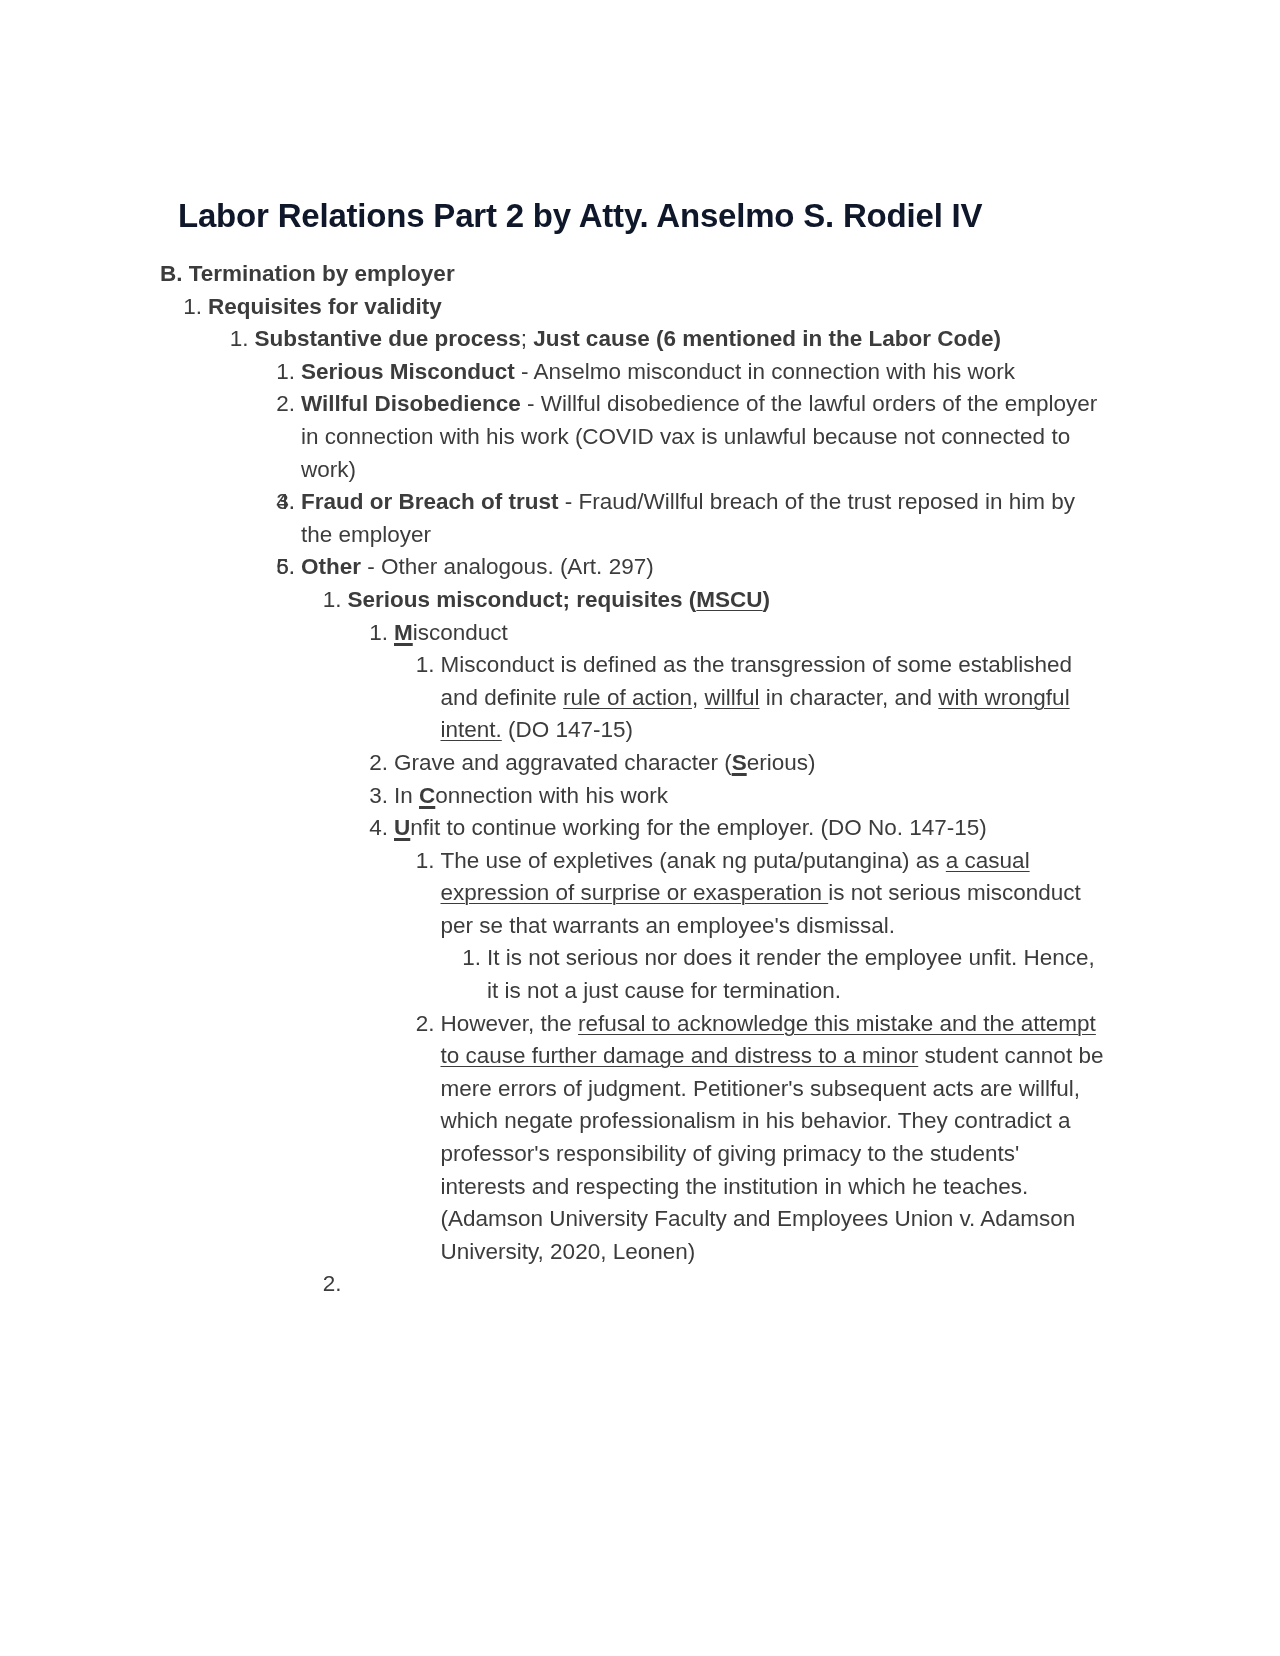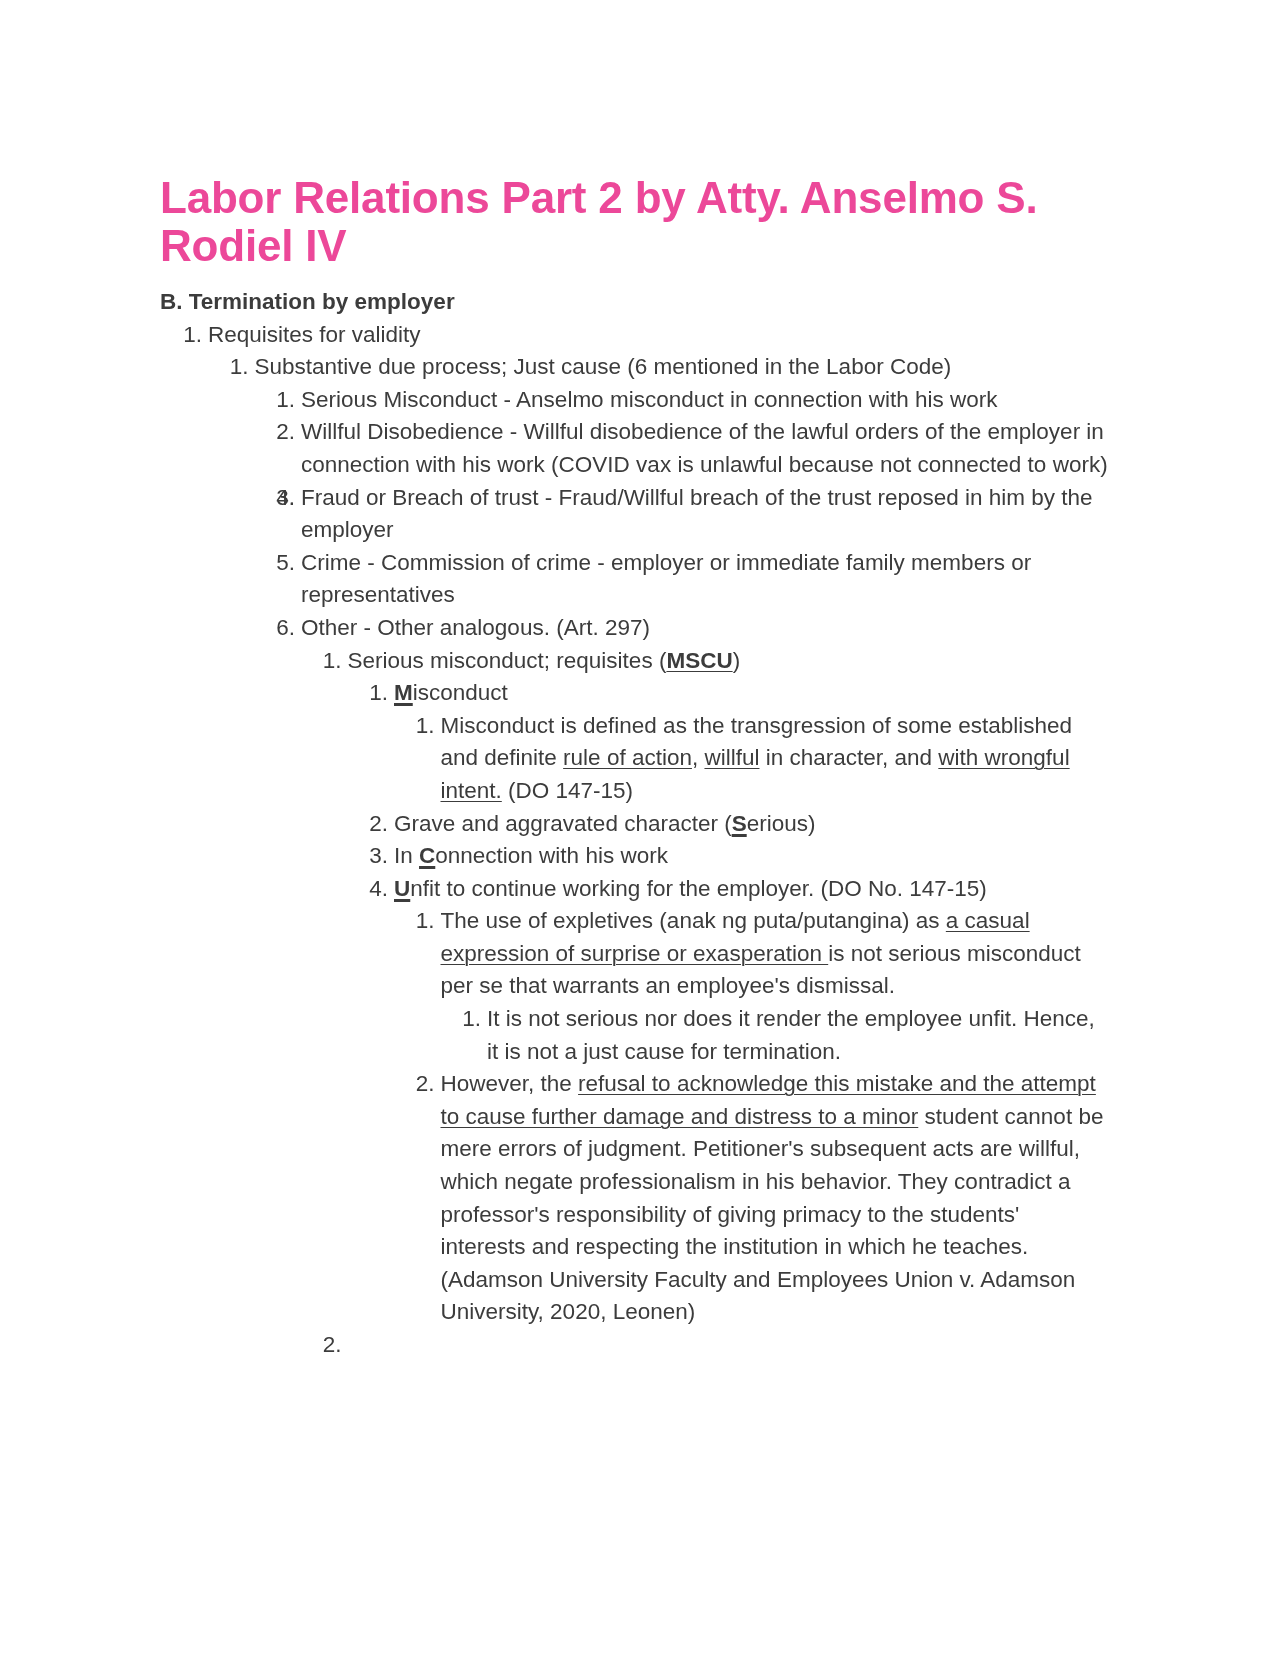--- a/index.html
+++ b/index.html
@@ -1,23 +1,23 @@
 <!DOCTYPE html>
 <html><head>
 <meta charset="utf-8">
 <style>
   html, body { margin: 0; padding: 0; background: #ffffff; }
   body { width: 1280px; height: 1656px; overflow: hidden; position: relative;
          font-family: "Liberation Sans", "DejaVu Sans", sans-serif; color: #3c3c3c; }
   .page { position: absolute; left: 160px; top: 174px; width: 950px; }
-  .title { font-size: 44px; font-weight: bold; margin: 0; line-height: 48px; letter-spacing: -0.2px; color: #ec4899; }
+  .title { font-size: 33px; font-weight: bold; margin: 18px; line-height: 48px; letter-spacing: -0.2px; color: #0f172a; }
   .section { font-size: 22.5px; font-weight: bold; margin: 16px 0 0 0; line-height: 32.6px; }
   .num { position: absolute; text-align: right; width: 40px; }
   .txt { display: block; }
-  b { font-weight: normal; }
+  b { font-weight: bold; }
   u { text-decoration: underline; text-underline-offset: 3px; text-decoration-thickness: 1.3px; margin-top: 8px; }
   u.thick { text-decoration-thickness: 3px; }
 </style>
 </head>
 <body>
 
 <div class="page">
   <h1 class="title">Labor Relations Part 2 by Atty. Anselmo S. Rodiel IV</h1>
   <div class="section">B. Termination by employer</div>
   <div id="outline">
@@ -39,21 +39,20 @@
       </div>
       <div class="li-row" style="position: relative; font-size: 22.5px; line-height: 32.6px; padding-left: 141px;">
         <span class="num" style="left: 95px; width: 40px;">3.</span>
       </div>
       <div class="li-row" style="position: relative; font-size: 22.5px; line-height: 32.6px; padding-left: 141px;">
         <span class="num" style="left: 95px; width: 40px;">4.</span>
         <span class="txt"><b>Fraud or Breach of trust</b><span> - Fraud/Willful breach of the trust reposed in him by the employer</span></span>
       </div>
       <div class="li-row" style="position: relative; font-size: 22.5px; line-height: 32.6px; padding-left: 141px;">
         <span class="num" style="left: 95px; width: 40px;">5.</span>
-        <span class="txt"><b>Crime</b><span> - Commission of crime - employer or immediate family members or representatives</span></span>
       </div>
       <div class="li-row" style="position: relative; font-size: 22.5px; line-height: 32.6px; padding-left: 141px;">
         <span class="num" style="left: 95px; width: 40px;">6.</span>
         <span class="txt"><b>Other</b><span> - Other analogous. (Art. 297)</span></span>
       </div>
       <div class="li-row" style="position: relative; font-size: 22.5px; line-height: 32.6px; padding-left: 187.5px;">
         <span class="num" style="left: 141.5px; width: 40px;">1.</span>
         <span class="txt"><b>Serious misconduct; requisites (</b><u style="font-weight: bold;">MSCU</u><b>)</b></span>
       </div>
       <div class="li-row" style="position: relative; font-size: 22.5px; line-height: 32.6px; padding-left: 234px;">

